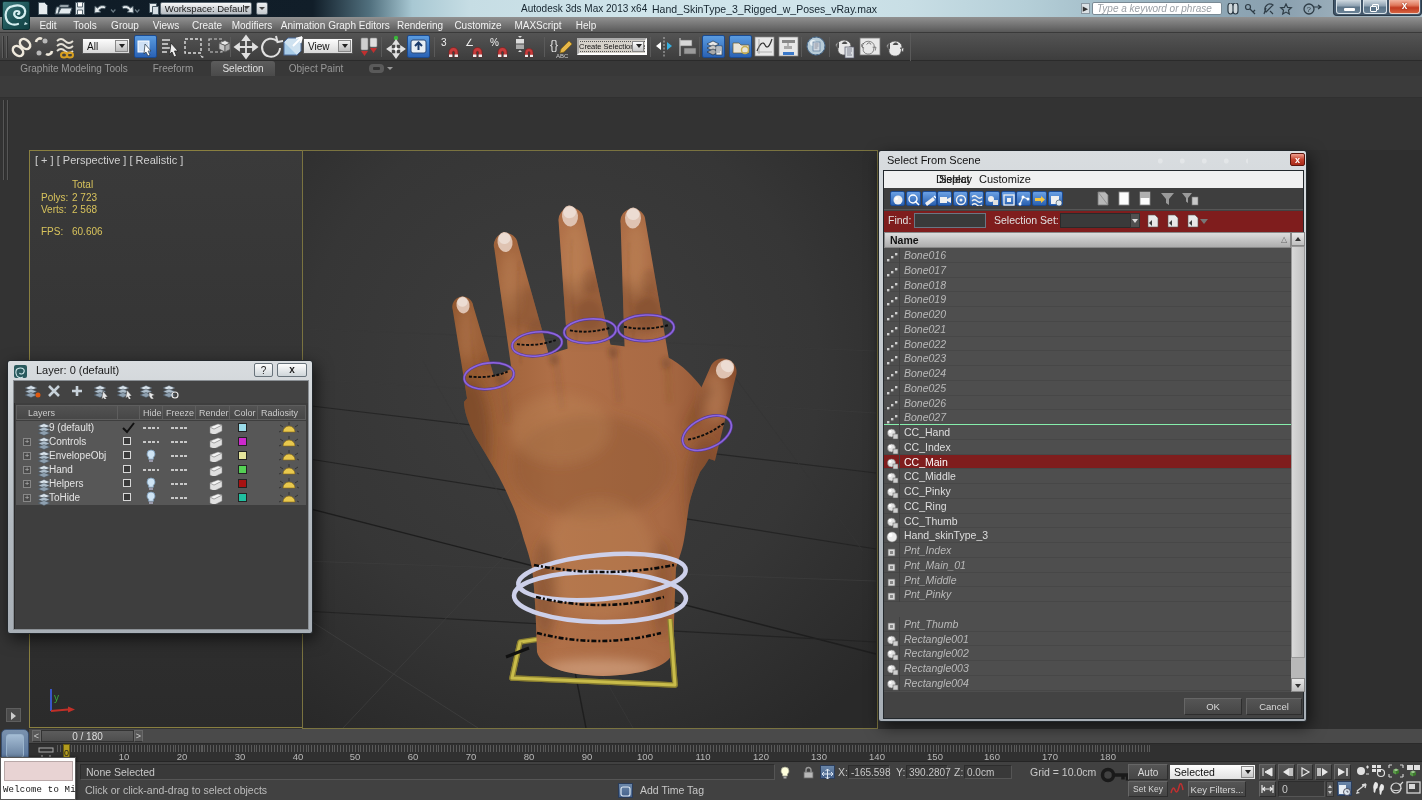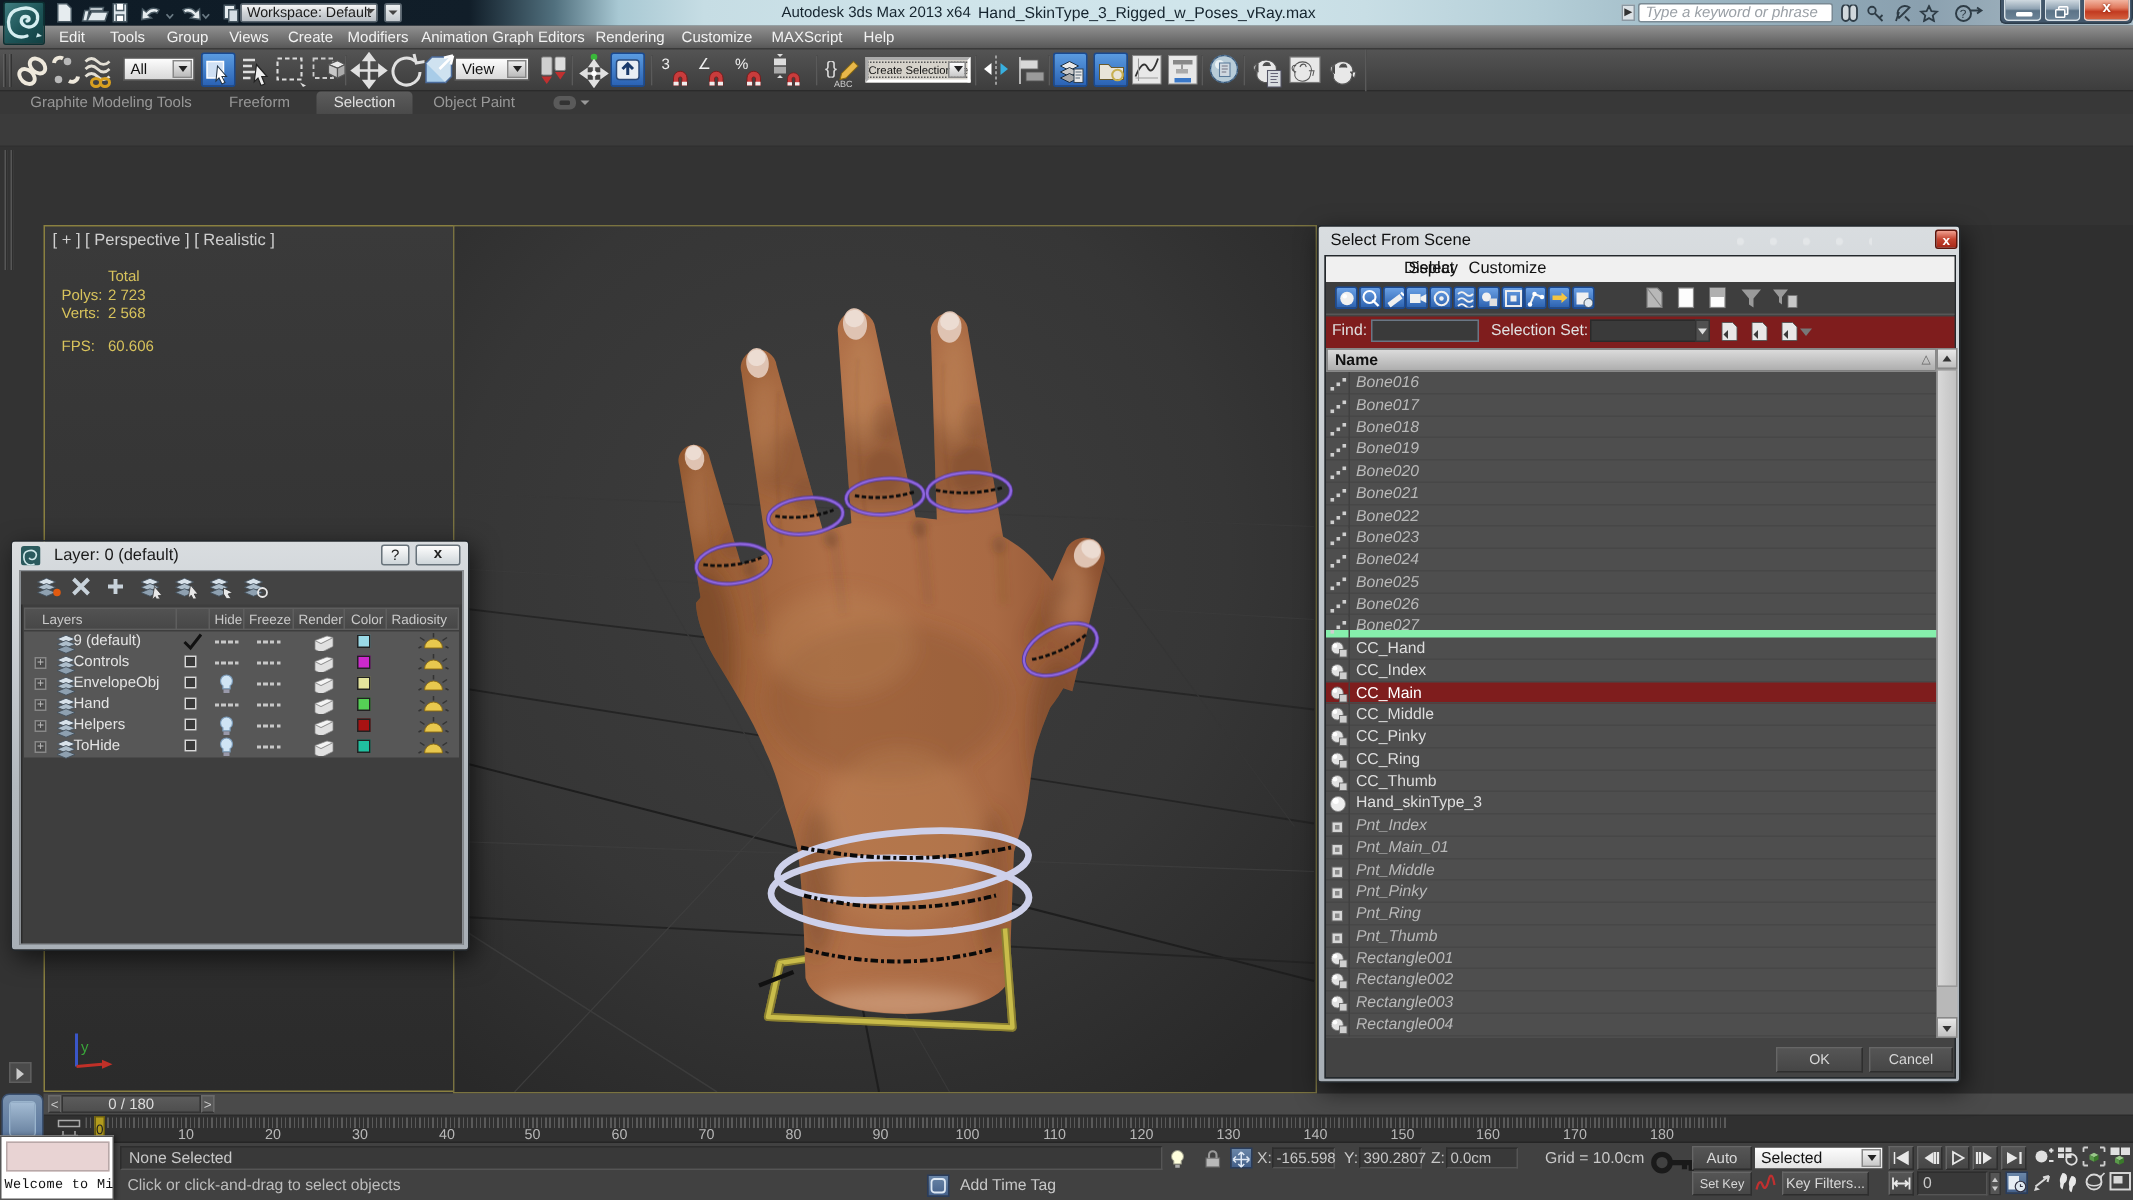--- a/index.html
+++ b/index.html
@@ -1044,21 +1044,21 @@
           <div class="abs" style="left:2px;top:1px;"><svg width="13" height="12">
               <g fill="#cfcfcf">
                 <rect x="1" y="8" width="2.4" height="2.4"></rect>
                 <rect x="5" y="5" width="2.4" height="2.4"></rect>
                 <rect x="9" y="2" width="2.4" height="2.4"></rect>
               </g>
             </svg></div>
           <div class="abs" style="left:15px;top:0;width:1px;height:15px;background:#414141;"></div>
           <div class="abs" style="left:20px;top:1px;font-size:10.5px;color:#b9b9b9;font-style:italic;white-space:nowrap;">Bone026</div>
         </div>
-        <div class="abs" style="left:0;top:162.25px;width:410px;height:14.75px;border-bottom:5px solid #86efac;">
+        <div class="abs" style="left:0;top:162.25px;width:410px;height:14.75px;border-bottom:1px solid #86efac;">
           <div class="abs" style="left:2px;top:1px;"><svg width="13" height="12">
               <g fill="#cfcfcf">
                 <rect x="1" y="8" width="2.4" height="2.4"></rect>
                 <rect x="5" y="5" width="2.4" height="2.4"></rect>
                 <rect x="9" y="2" width="2.4" height="2.4"></rect>
               </g>
             </svg></div>
           <div class="abs" style="left:15px;top:0;width:1px;height:15px;background:#414141;"></div>
           <div class="abs" style="left:20px;top:1px;font-size:10.5px;color:#b9b9b9;font-style:italic;white-space:nowrap;">Bone027</div>
         </div>
@@ -1157,28 +1157,20 @@
           <div class="abs" style="left:15px;top:0;width:1px;height:15px;background:#414141;"></div>
           <div class="abs" style="left:20px;top:1px;font-size:10.5px;color:#b9b9b9;font-style:italic;white-space:nowrap;">Pnt_Middle</div>
         </div>
         <div class="abs" style="left:0;top:339.25px;width:410px;height:14.75px;border-bottom:1px solid #474747;">
           <div class="abs" style="left:2px;top:1px;"><svg width="13" height="12">
               <rect x="2" y="3" width="7" height="7" fill="#d8d8d8" stroke="#666" stroke-width=".7"></rect>
               <rect x="4" y="5" width="3" height="3" fill="#888"></rect>
             </svg></div>
           <div class="abs" style="left:15px;top:0;width:1px;height:15px;background:#414141;"></div>
           <div class="abs" style="left:20px;top:1px;font-size:10.5px;color:#b9b9b9;font-style:italic;white-space:nowrap;">Pnt_Pinky</div>
-        </div>
-        <div class="abs" style="left:0;top:354.00px;width:410px;height:14.75px;border-bottom:1px solid #474747;">
-          <div class="abs" style="left:2px;top:1px;"><svg width="13" height="12">
-              <rect x="2" y="3" width="7" height="7" fill="#d8d8d8" stroke="#666" stroke-width=".7"></rect>
-              <rect x="4" y="5" width="3" height="3" fill="#888"></rect>
-            </svg></div>
-          <div class="abs" style="left:15px;top:0;width:1px;height:15px;background:#414141;"></div>
-          <div class="abs" style="left:20px;top:1px;font-size:10.5px;color:#b9b9b9;font-style:italic;white-space:nowrap;">Pnt_Ring</div>
         </div>
         <div class="abs" style="left:0;top:368.75px;width:410px;height:14.75px;border-bottom:1px solid #474747;">
           <div class="abs" style="left:2px;top:1px;"><svg width="13" height="12">
               <rect x="2" y="3" width="7" height="7" fill="#d8d8d8" stroke="#666" stroke-width=".7"></rect>
               <rect x="4" y="5" width="3" height="3" fill="#888"></rect>
             </svg></div>
           <div class="abs" style="left:15px;top:0;width:1px;height:15px;background:#414141;"></div>
           <div class="abs" style="left:20px;top:1px;font-size:10.5px;color:#b9b9b9;font-style:italic;white-space:nowrap;">Pnt_Thumb</div>
         </div>
         <div class="abs" style="left:0;top:383.50px;width:410px;height:14.75px;border-bottom:1px solid #474747;">

